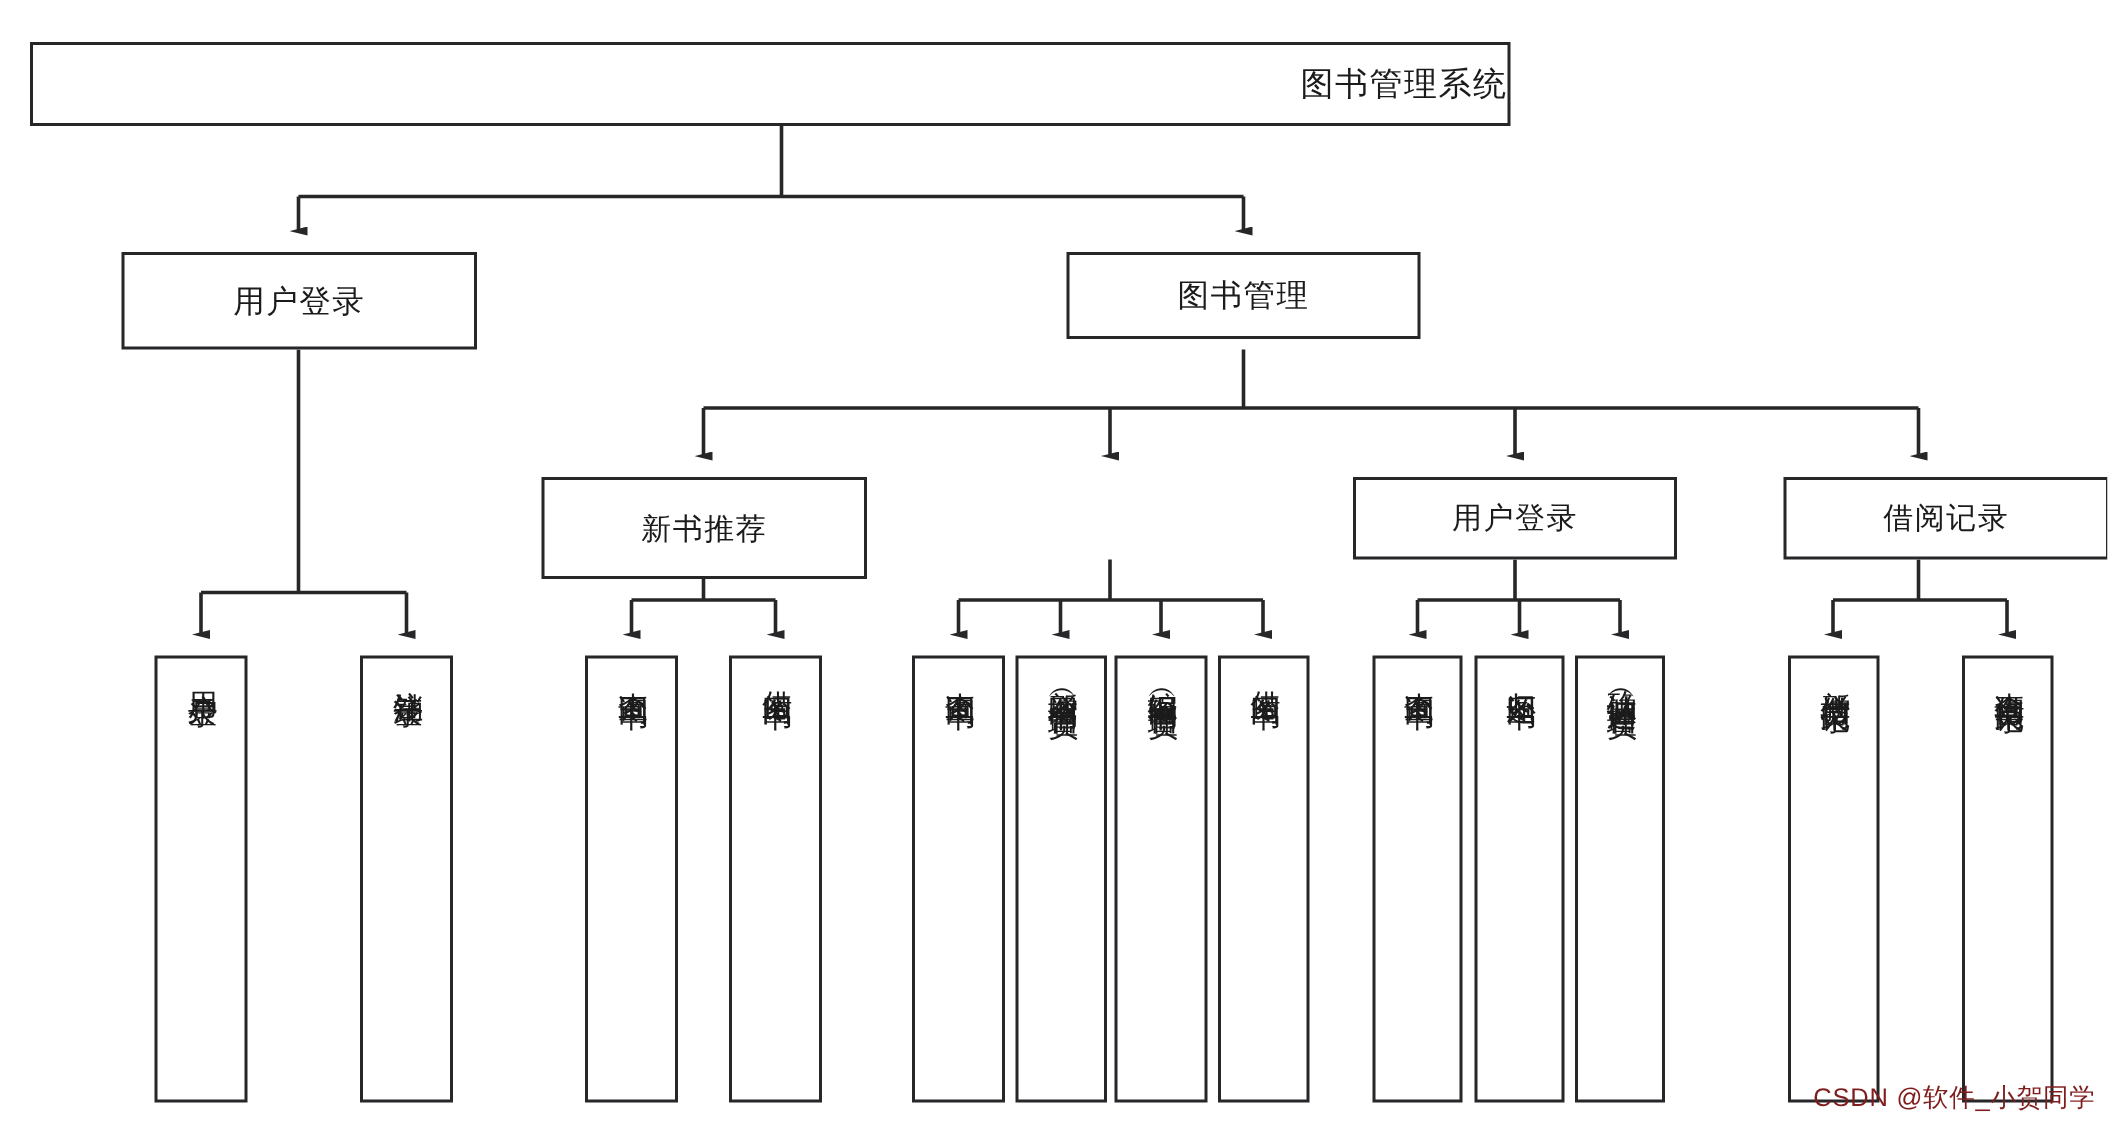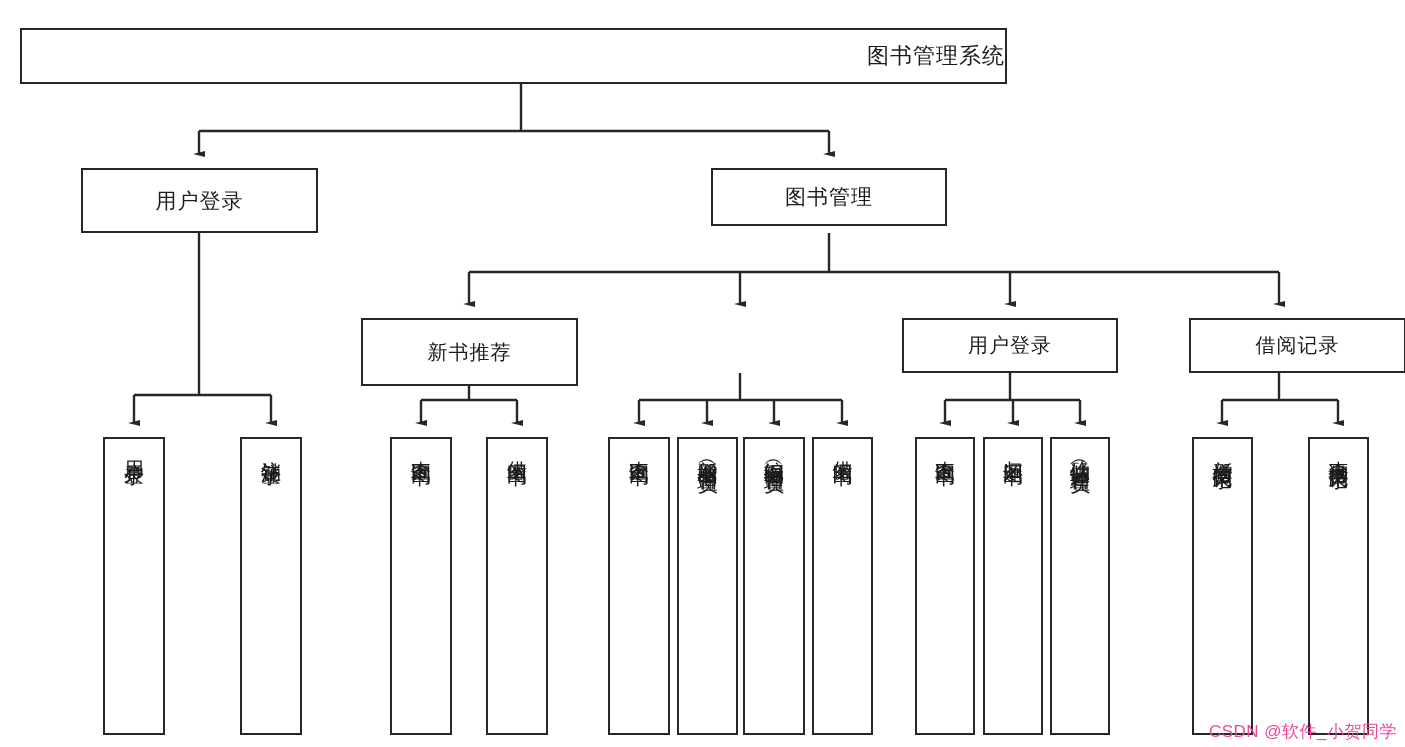--- a/index.html
+++ b/index.html
@@ -60,21 +60,21 @@
     text-orientation: upright;
     line-height: 1.06;
     letter-spacing: 2px;
     white-space: nowrap;
   }
   #watermark {
     position: absolute;
     right: 8px;
     bottom: 4px;
     font-size: 17px;
-    color: #ec4899;
+    color: #7f1d1d;
     letter-spacing: 0.5px;
     white-space: nowrap;
     pointer-events: none;
   }
 </style>
 </head>
 <body>
 
 <div id="diagram-root">
 

